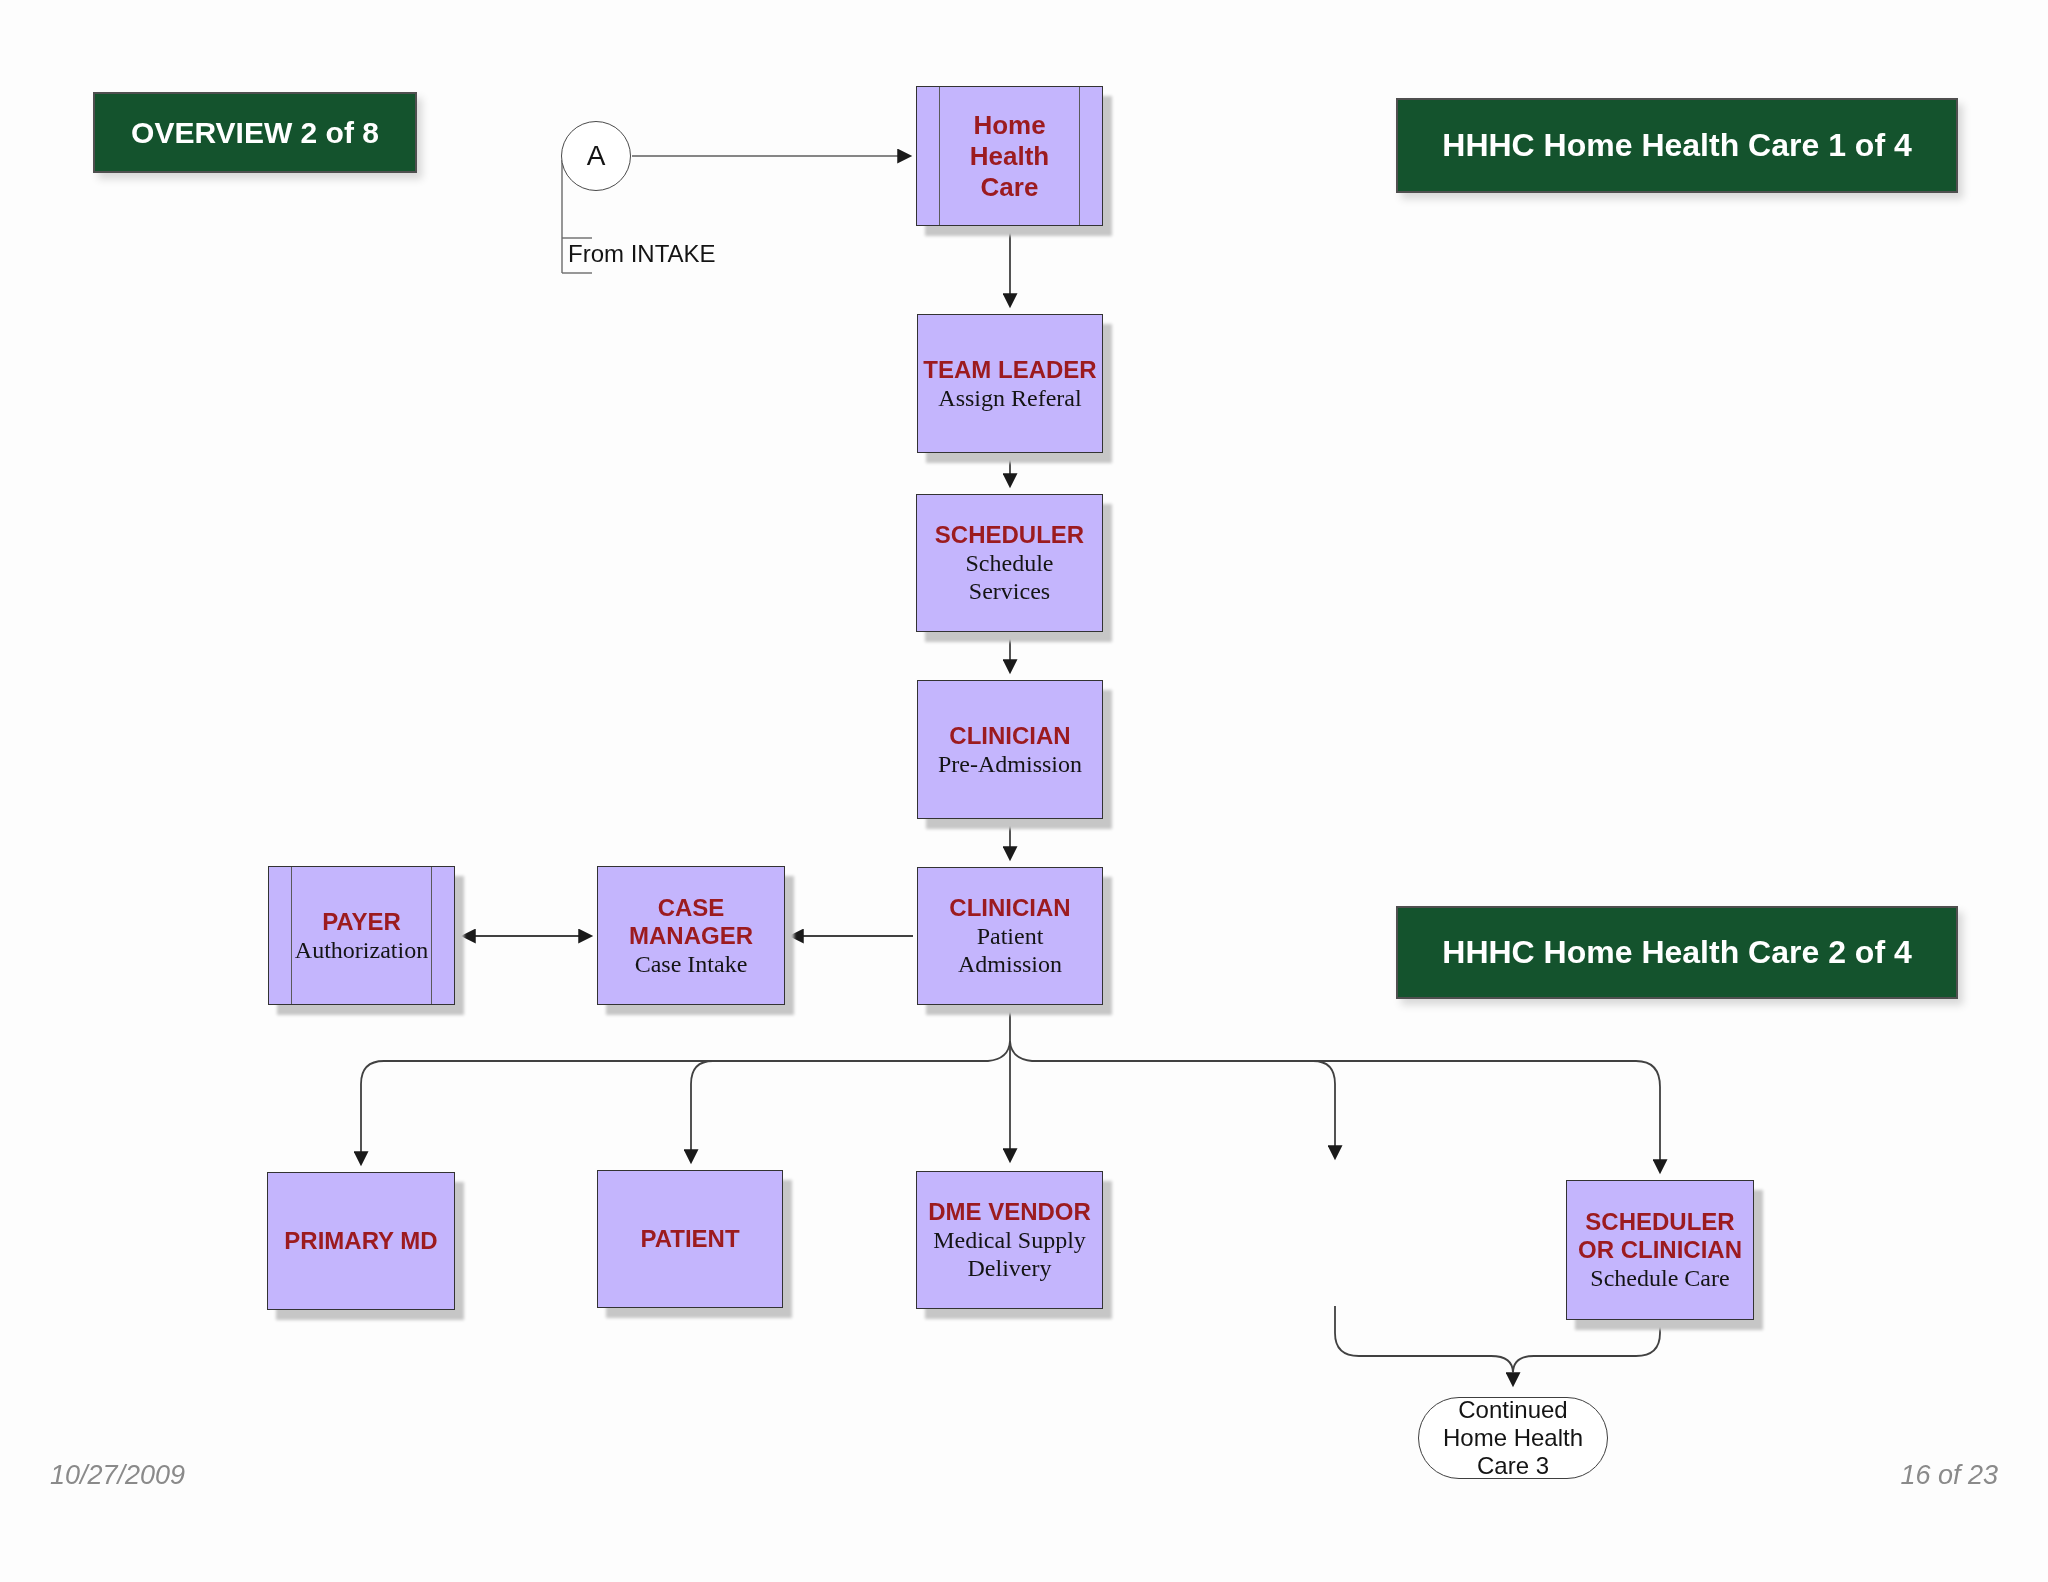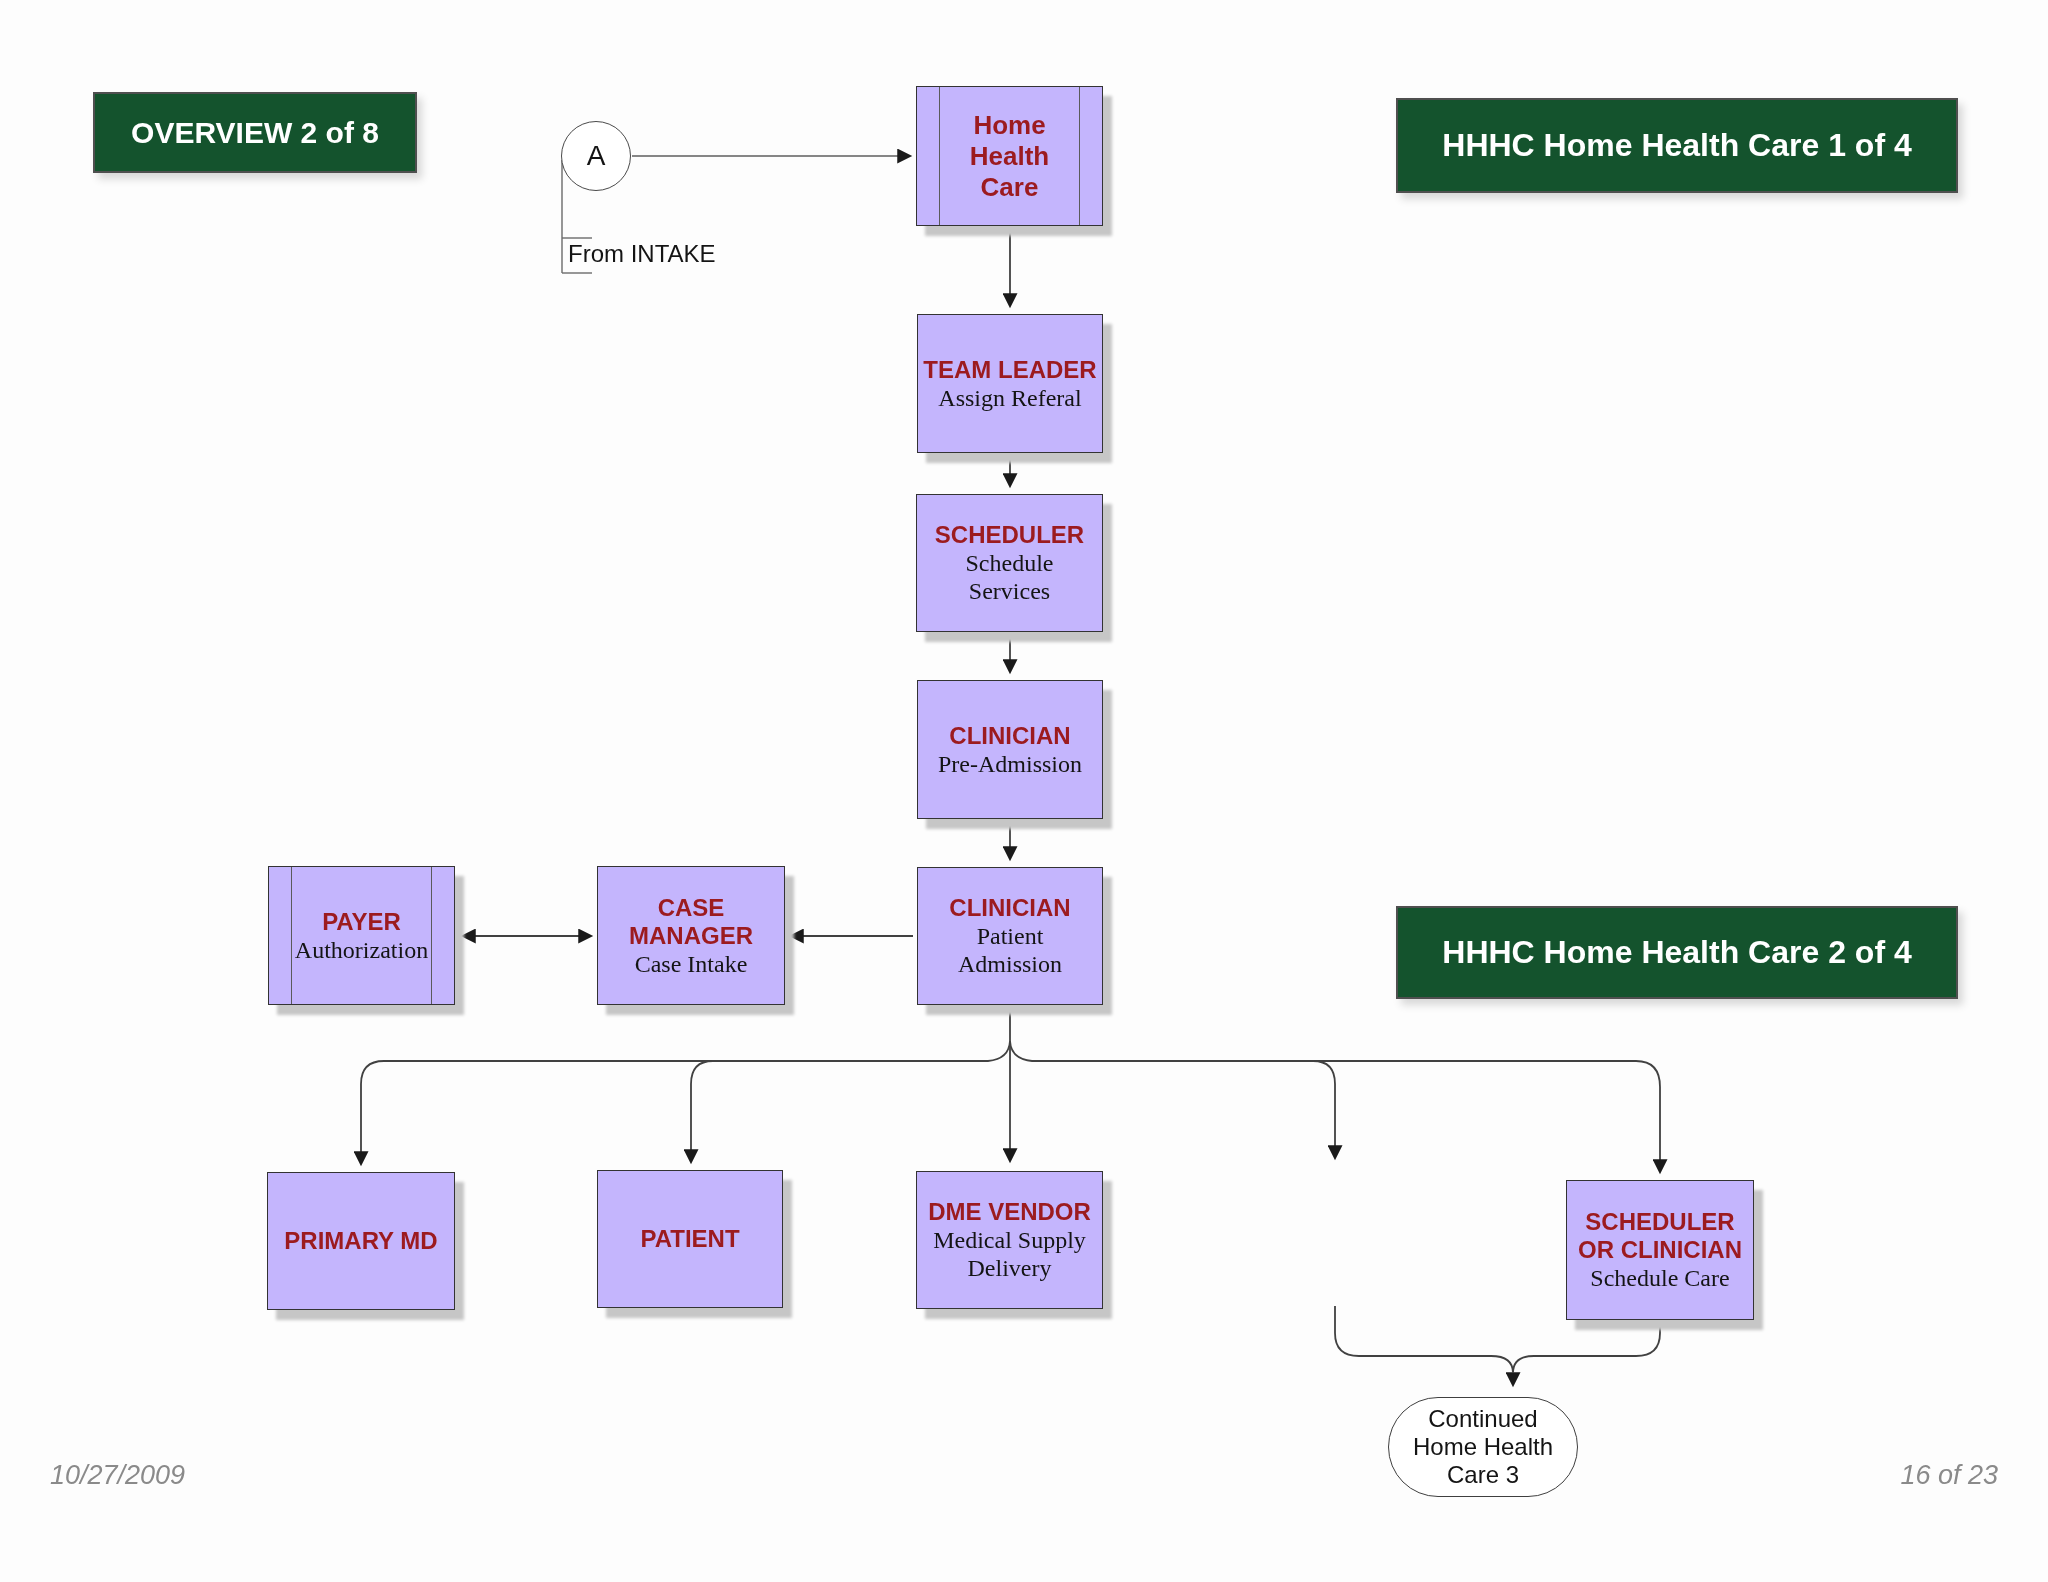--- a/index.html
+++ b/index.html
@@ -170,20 +170,20 @@
 Delivery</div>
   </div>
 
 
   <div class="node" style="left:1566px;top:1180px;width:188px;height:140px">
     <div class="title">SCHEDULER
 OR CLINICIAN</div>
     <div class="sub">Schedule Care</div>
   </div>
 
-  <div class="oval" style="left:1388px;top:1397px;width:190px;height:100px">Continued
+  <div class="oval" style="left:1418px;top:1397px;width:190px;height:82px">Continued
 Home Health
 Care 3</div>
 
   <div class="footer-date">10/27/2009</div>
   <div class="footer-page">16 of 23</div>
 
 </div>
 
 </body></html>

